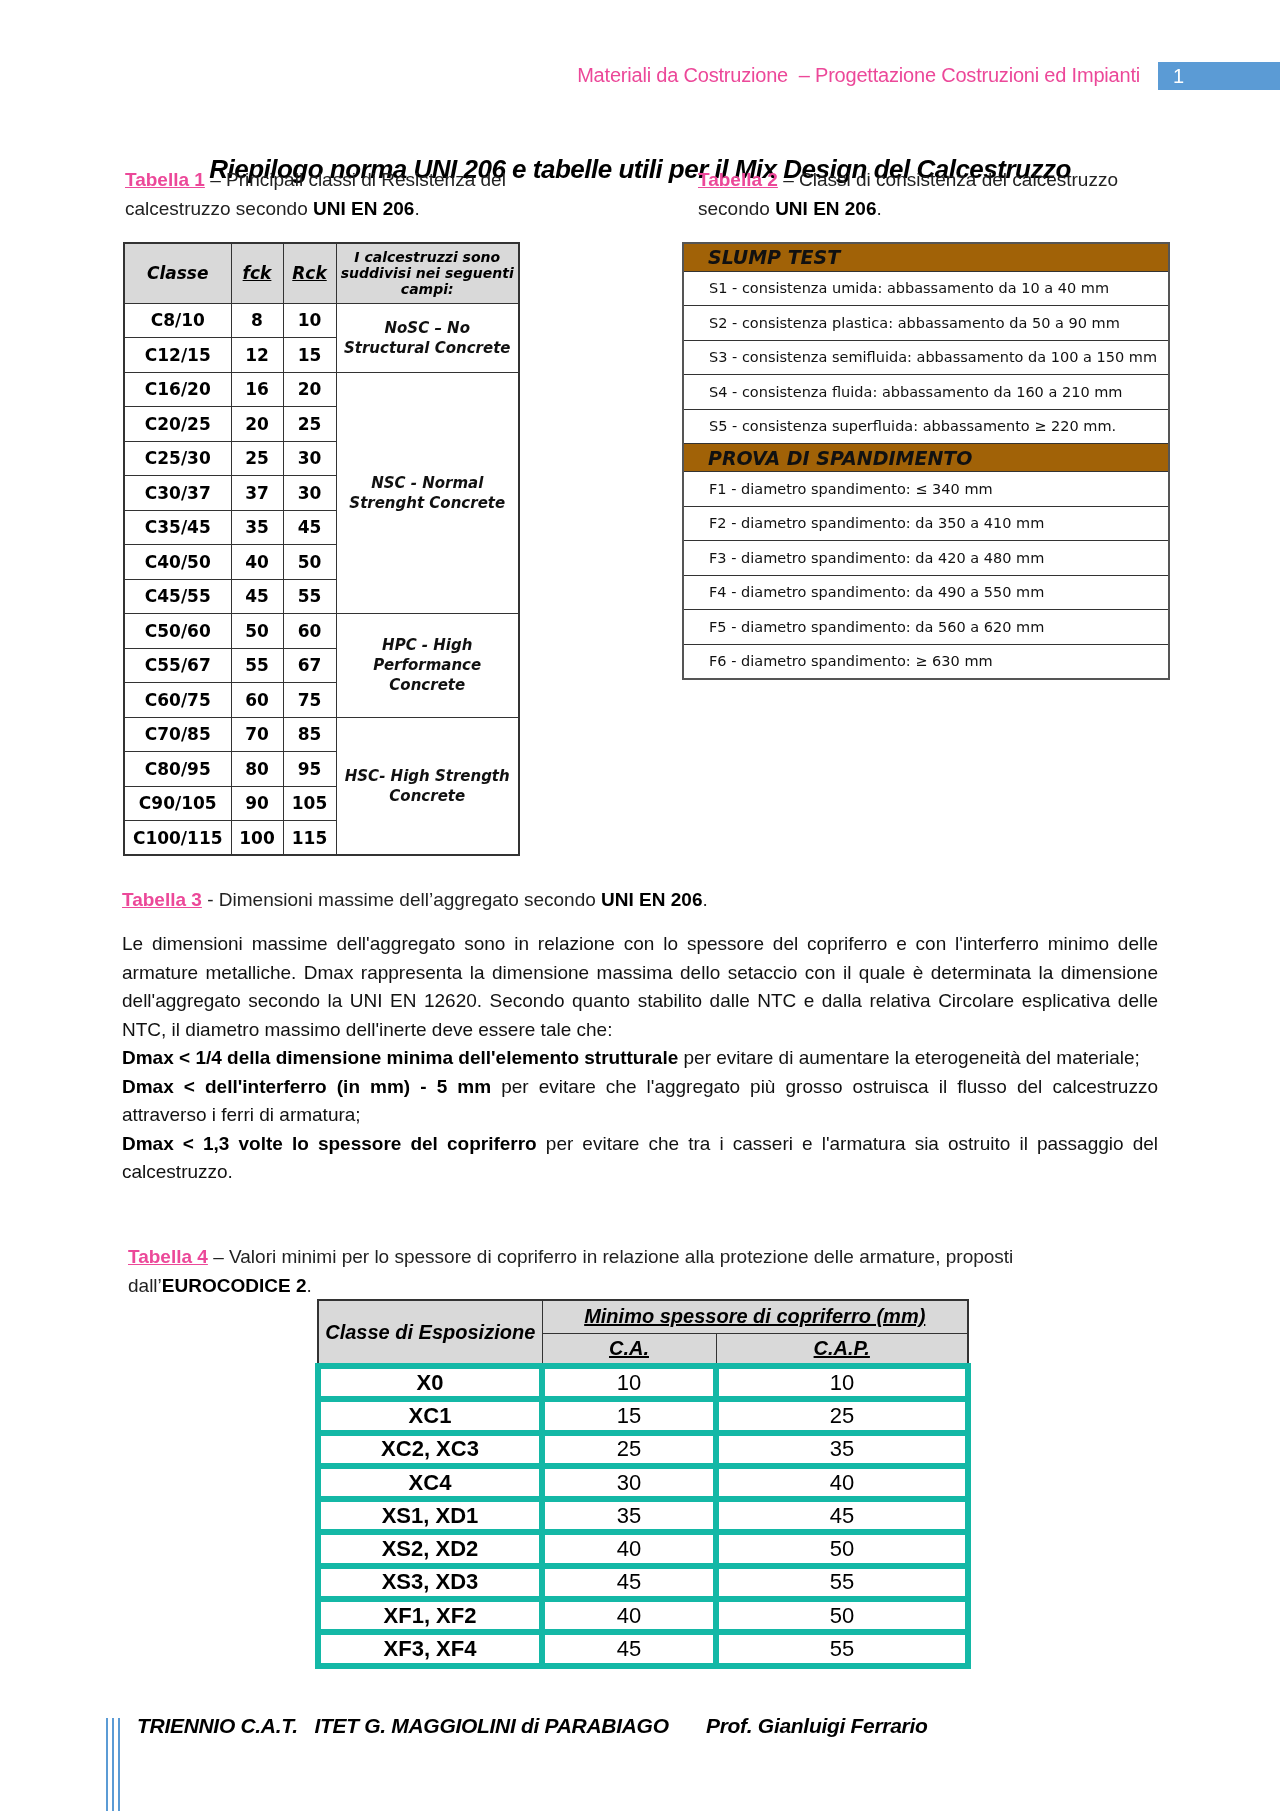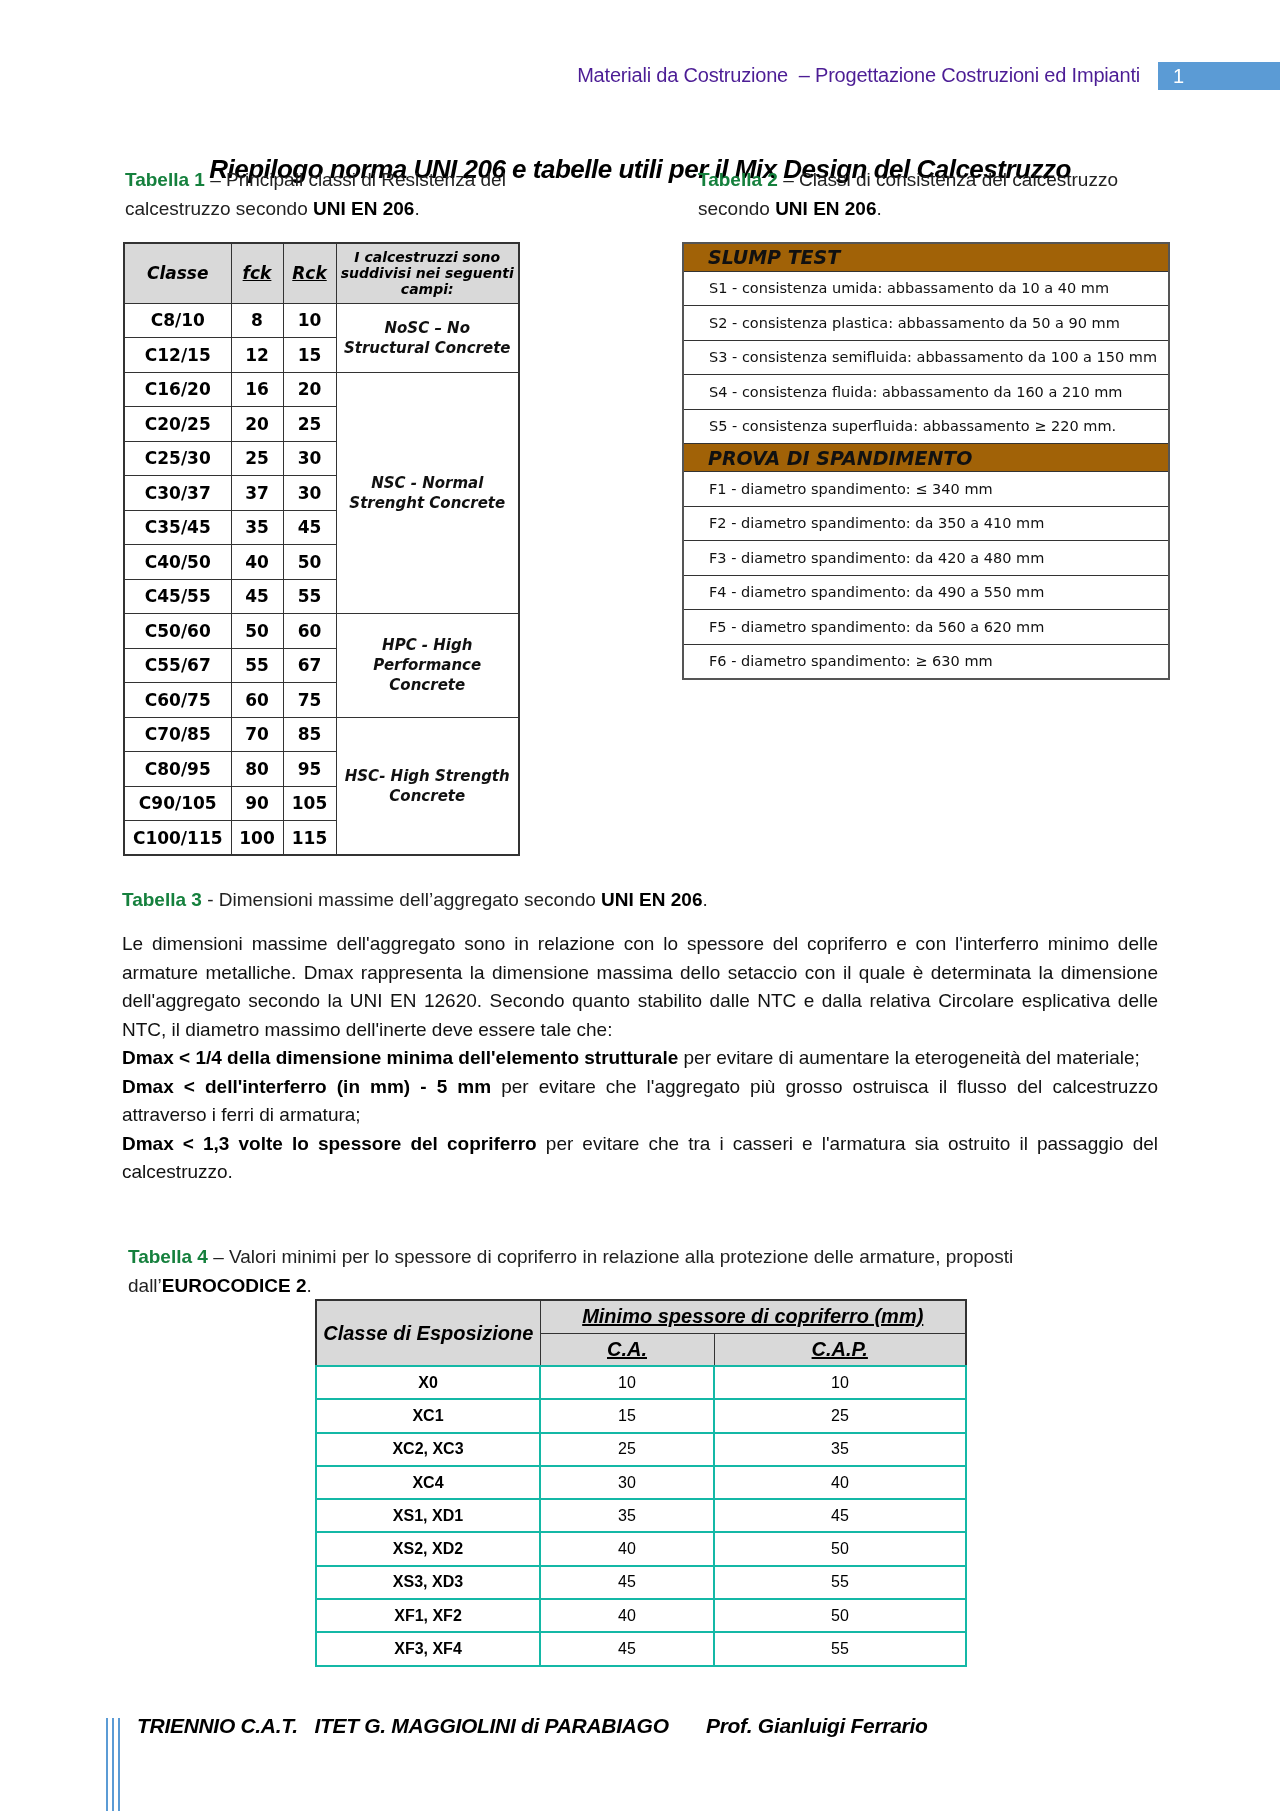--- a/index.html
+++ b/index.html
@@ -1,26 +1,26 @@
 <!DOCTYPE html>
 <html><head>
 <meta charset="utf-8">
 <style>
   * { box-sizing: border-box; margin: 0; padding: 0; }
   html, body { width: 1280px; height: 1811px; background: #ffffff; }
   body { position: relative; font-family: "Liberation Sans", sans-serif; color: #000; overflow: hidden; }
 
   .page-header { position: absolute; top: 62px; left: 0; width: 1280px; height: 30px; }
-  .header-text { position: absolute; right: 140px; top: 2px; font-size: 20px; color: #4c1d95; letter-spacing: -0.2px; white-space: pre; }
+  .header-text { position: absolute; right: 140px; top: 2px; font-size: 20px; color: #ec4899; letter-spacing: -0.2px; white-space: pre; }
   .page-badge { position: absolute; left: 1158px; top: 0; width: 122px; height: 28px; background: #5b9bd5; color: #fff; font-size: 20px; padding-left: 15px; line-height: 28px; }
 
   .doc-title { position: absolute; top: 108px; left: 0; width: 1280px; text-align: center; font-size: 26px; font-weight: bold; font-style: italic; letter-spacing: -0.5px; margin-top: 46px; }
 
   .caption { position: absolute; font-size: 19px; line-height: 29px; color: #222; }
-  .caption .tlabel { font-weight: bold; color: #15803d; }
+  .caption .tlabel { font-weight: bold; text-decoration: underline; color: #ec4899; }
   .caption b { color: #000; }
 
   
   .t1 { position: absolute; left: 123px; top: 242px; border-collapse: collapse; border: 2px solid #333; font-family: "DejaVu Sans", sans-serif; }
   .t1 td, .t1 th { border: 1px solid #333; text-align: center; }
   .t1 th { background: #d9d9d9; font-style: italic; font-weight: bold; font-size: 17px; height: 60px; }
   .t1 th.fields { font-size: 14px; line-height: 16px; padding: 0 4px; }
   .t1 td { height: 34.5px; font-weight: bold; font-size: 17px; }
   .t1 td.cls { width: 107px; }
   .t1 td.fck { width: 52px; }
@@ -33,21 +33,21 @@
   .t2 td { border: 1px solid #333; height: 34.5px; font-size: 14.5px; padding-left: 25px; color: #111; }
   .t2 tr.sec td { background: #a16207; font-weight: bold; font-style: italic; font-size: 19px; padding-left: 24px; height: 28px; }
 
   .body-text { position: absolute; left: 122px; width: 1036px; font-size: 19px; line-height: 28.5px; text-align: justify; color: #111; }
   .body-text b { color: #000000; }
 
   
   .t4 { position: absolute; left: 315px; top: 1299px; border-collapse: collapse; border: 2px solid #333; }
   .t4 th { background: #d9d9d9; font-style: italic; font-weight: bold; font-size: 20px; border: 1px solid #333; }
   .t4 th u { text-decoration: underline; }
-  .t4 td { border: 2px solid #14b8a6; text-align: center; font-size: 16px; height: 33.3px; }
+  .t4 td { border: 6px solid #14b8a6; text-align: center; font-size: 22px; height: 33.3px; }
   .t4 td.cls { font-weight: bold; width: 224px; }
   .t4 td.ca { width: 174px; }
   .t4 td.cap { width: 252px; }
 
   .footer-lines { position: absolute; left: 106px; top: 1718px; width: 20px; height: 93px; }
   .footer-lines span { position: absolute; top: 0; width: 2px; height: 93px; background: #5b9bd5; }
   .footer-text { position: absolute; top: 1714px; left: 137px; font-size: 21px; font-weight: bold; font-style: italic; white-space: pre; letter-spacing: -0.3px; }
   .footer-author { position: absolute; top: 1714px; left: 706px; font-size: 21px; font-weight: bold; font-style: italic; letter-spacing: -0.3px; }
 </style>
 </head>

